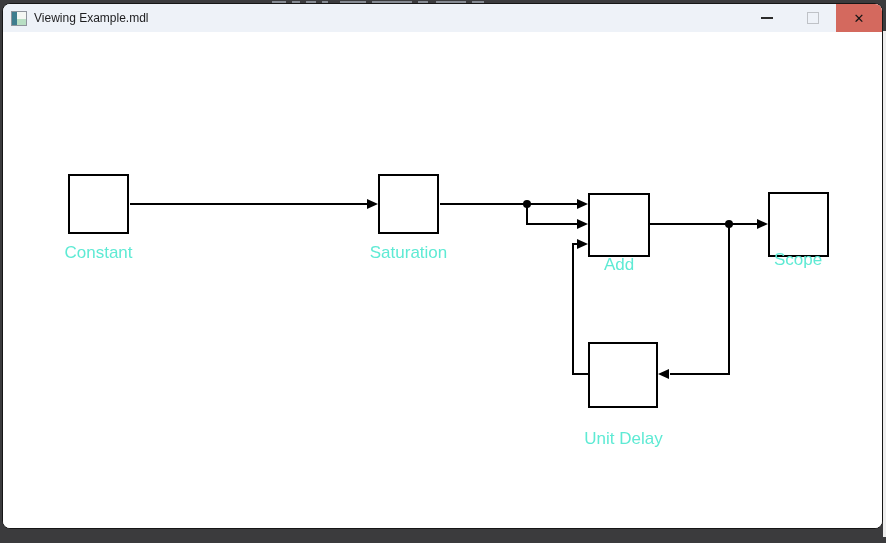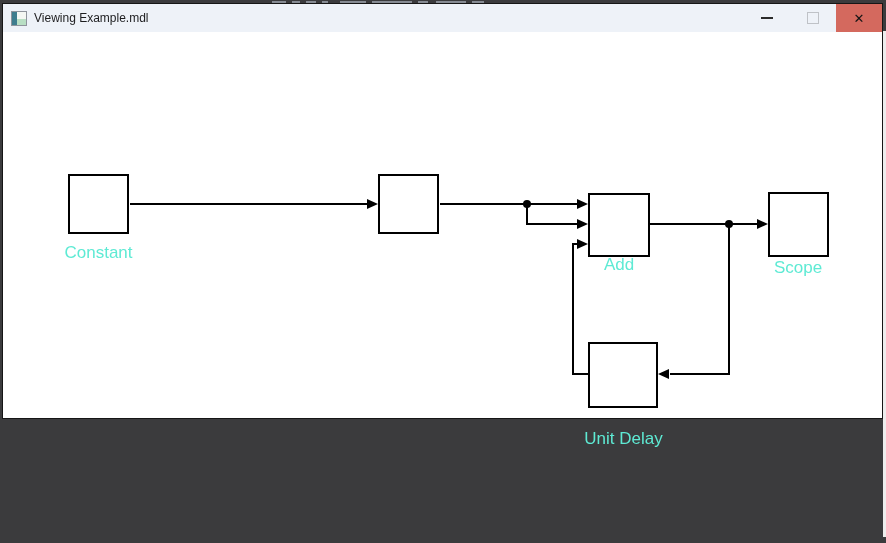--- a/index.html
+++ b/index.html
@@ -8,22 +8,22 @@
     background:#3b3b3d; overflow:hidden;
     font-family:"Liberation Sans", sans-serif;
   }
   
   .bg-right-sliver { position:absolute; right:0; top:31px; bottom:6px; width:3px; background:#ededed; }
   
   .top-marks { position:absolute; left:0; top:0; width:100%; height:3px; }
   .top-marks span { position:absolute; top:1px; height:2px; background:#868b93; }
 
   .window {
-    position:absolute; left:2px; top:3px; width:881px; height:416px;
-    background:#ffffff; border:1px solid #161616; border-radius:0;
+    position:absolute; left:2px; top:3px; width:881px; height:526px;
+    background:#ffffff; border:1px solid #161616; border-radius:8px;
     overflow:hidden; box-sizing:border-box;
   }
   .titlebar {
     position:absolute; left:0; top:0; right:0; height:28px;
     background:#eef2f8; display:flex; align-items:center;
   }
   .app-icon {
     width:14px; height:13px; margin-left:8px;
     border:1px solid #8f949c; background:#f4f7f3; position:relative; flex:0 0 auto;
   }
@@ -104,22 +104,23 @@
 
   <div class="diagram">
 
     <div class="block" style="left:68px;  top:174px; width:61px; height:60px;"></div>
     <div class="block" style="left:378px; top:174px; width:61px; height:60px;"></div>
     <div class="block" style="left:588px; top:193px; width:62px; height:64px;"></div>
     <div class="block" style="left:768px; top:192px; width:61px; height:65px;"></div>
     <div class="block" style="left:588px; top:342px; width:70px; height:66px;"></div>
 
     <div class="blabel" style="left:38px;  top:243px; width:121px;">Constant</div>
+    <div class="blabel" style="left:348px; top:243px; width:121px;">Saturation</div>
     <div class="blabel" style="left:569px; top:255px; width:100px;">Add</div>
-    <div class="blabel" style="left:748px; top:258px; width:100px;text-align:center;">Scope</div>
+    <div class="blabel" style="left:748px; top:250px; width:100px;text-align:center;">Scope</div>
     <div class="blabel" style="left:563px; top:429px; width:121px;">Unit Delay</div>
 
     <div class="wire" style="left:130px; top:203px; width:238px; height:2px;"></div>
     <div class="arrow-r" style="left:367px; top:199px;"></div>
 
     <div class="wire" style="left:440px; top:203px; width:87px; height:2px;"></div>
     <div class="dot" style="left:523px; top:200px;"></div>
 
     <div class="wire" style="left:527px; top:203px; width:51px; height:2px;"></div>
     <div class="arrow-r" style="left:577px; top:199px;"></div>

